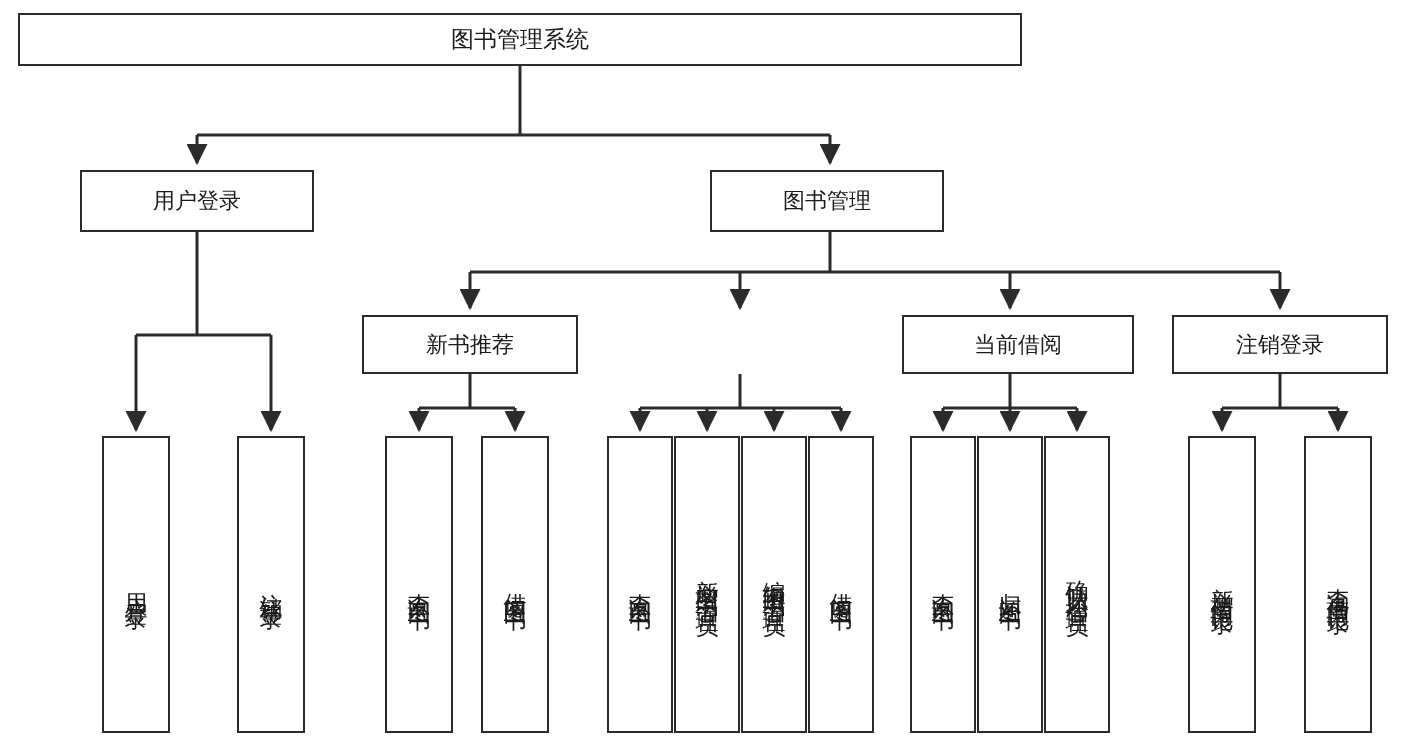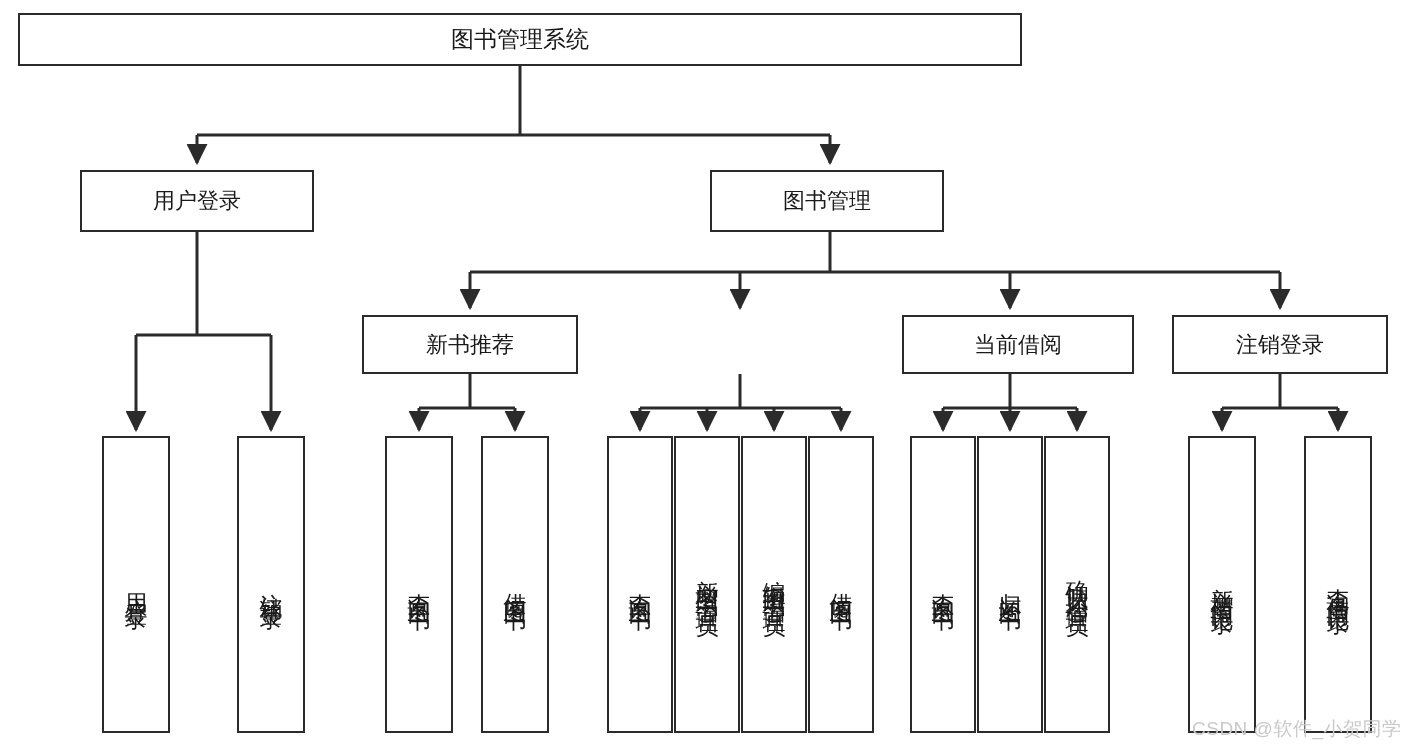--- a/index.html
+++ b/index.html
@@ -183,15 +183,14 @@
     <span class="node-label">确认归还（管理员）</span>
   </div>
 
   <div class="node v-node" style="left:1188px; top:436px; width:68px; height:297px;">
     <span class="node-label">新增借阅记录</span>
   </div>
   <div class="node v-node" style="left:1304px; top:436px; width:68px; height:297px;">
     <span class="node-label">查询借阅记录</span>
   </div>
 
-  <div class="watermark" style="left:1192px; top:716px;">CSDN @软件_小贺同学</div>
 
 </div>
 
 </body></html>

